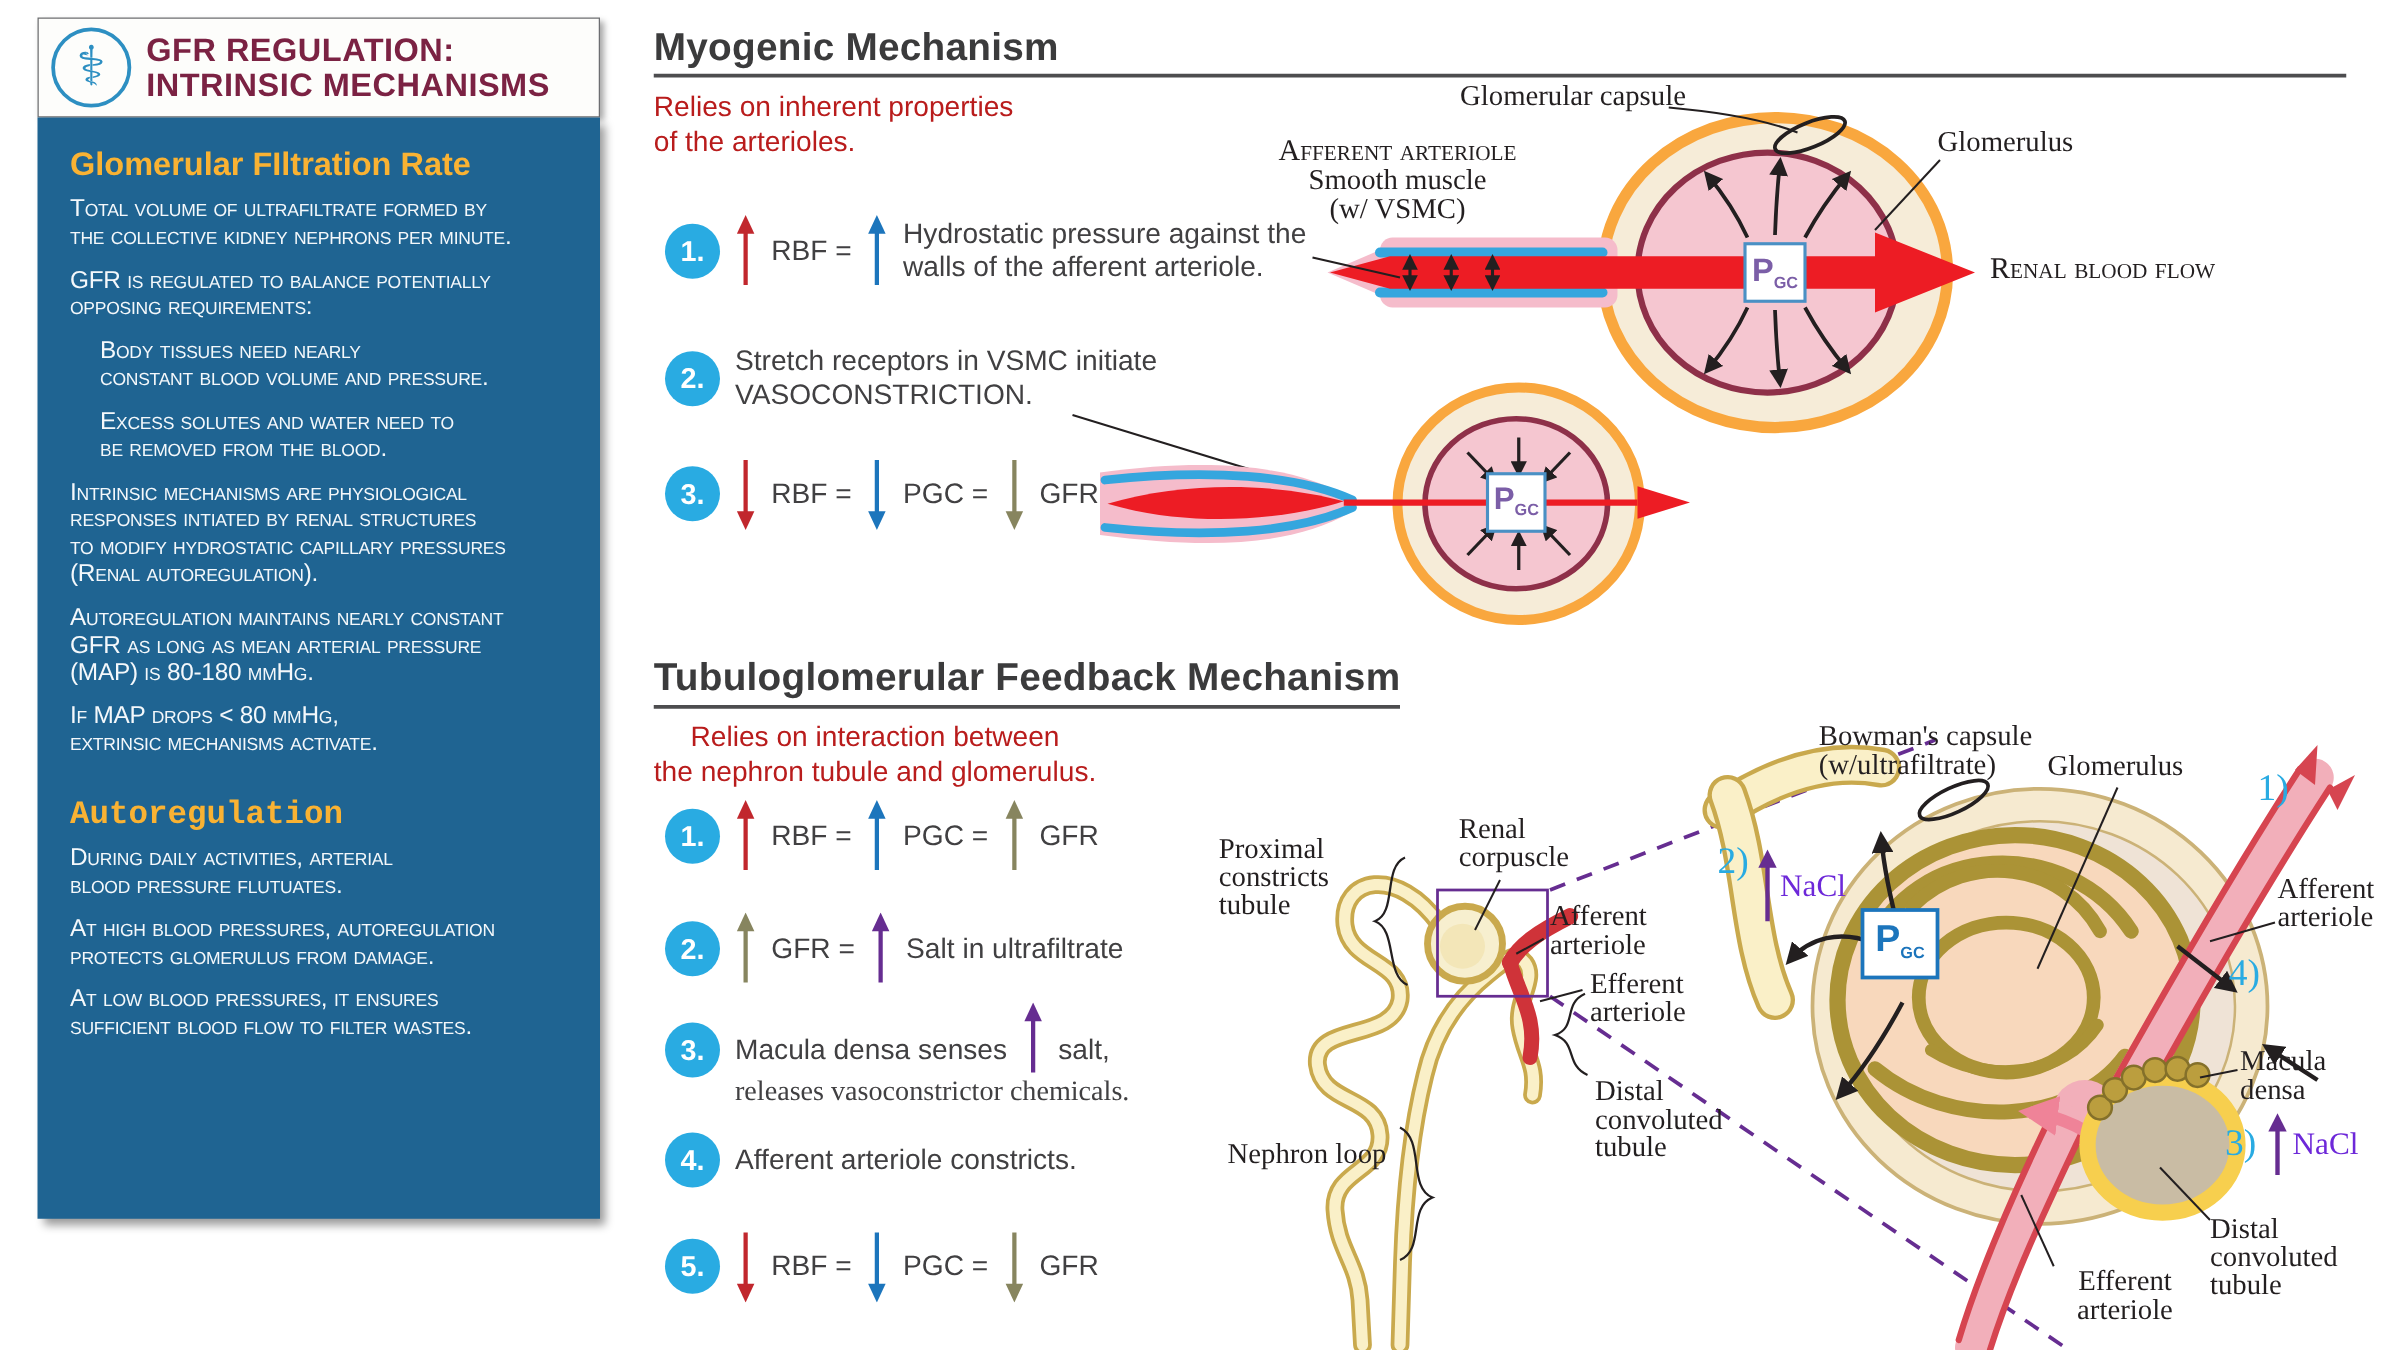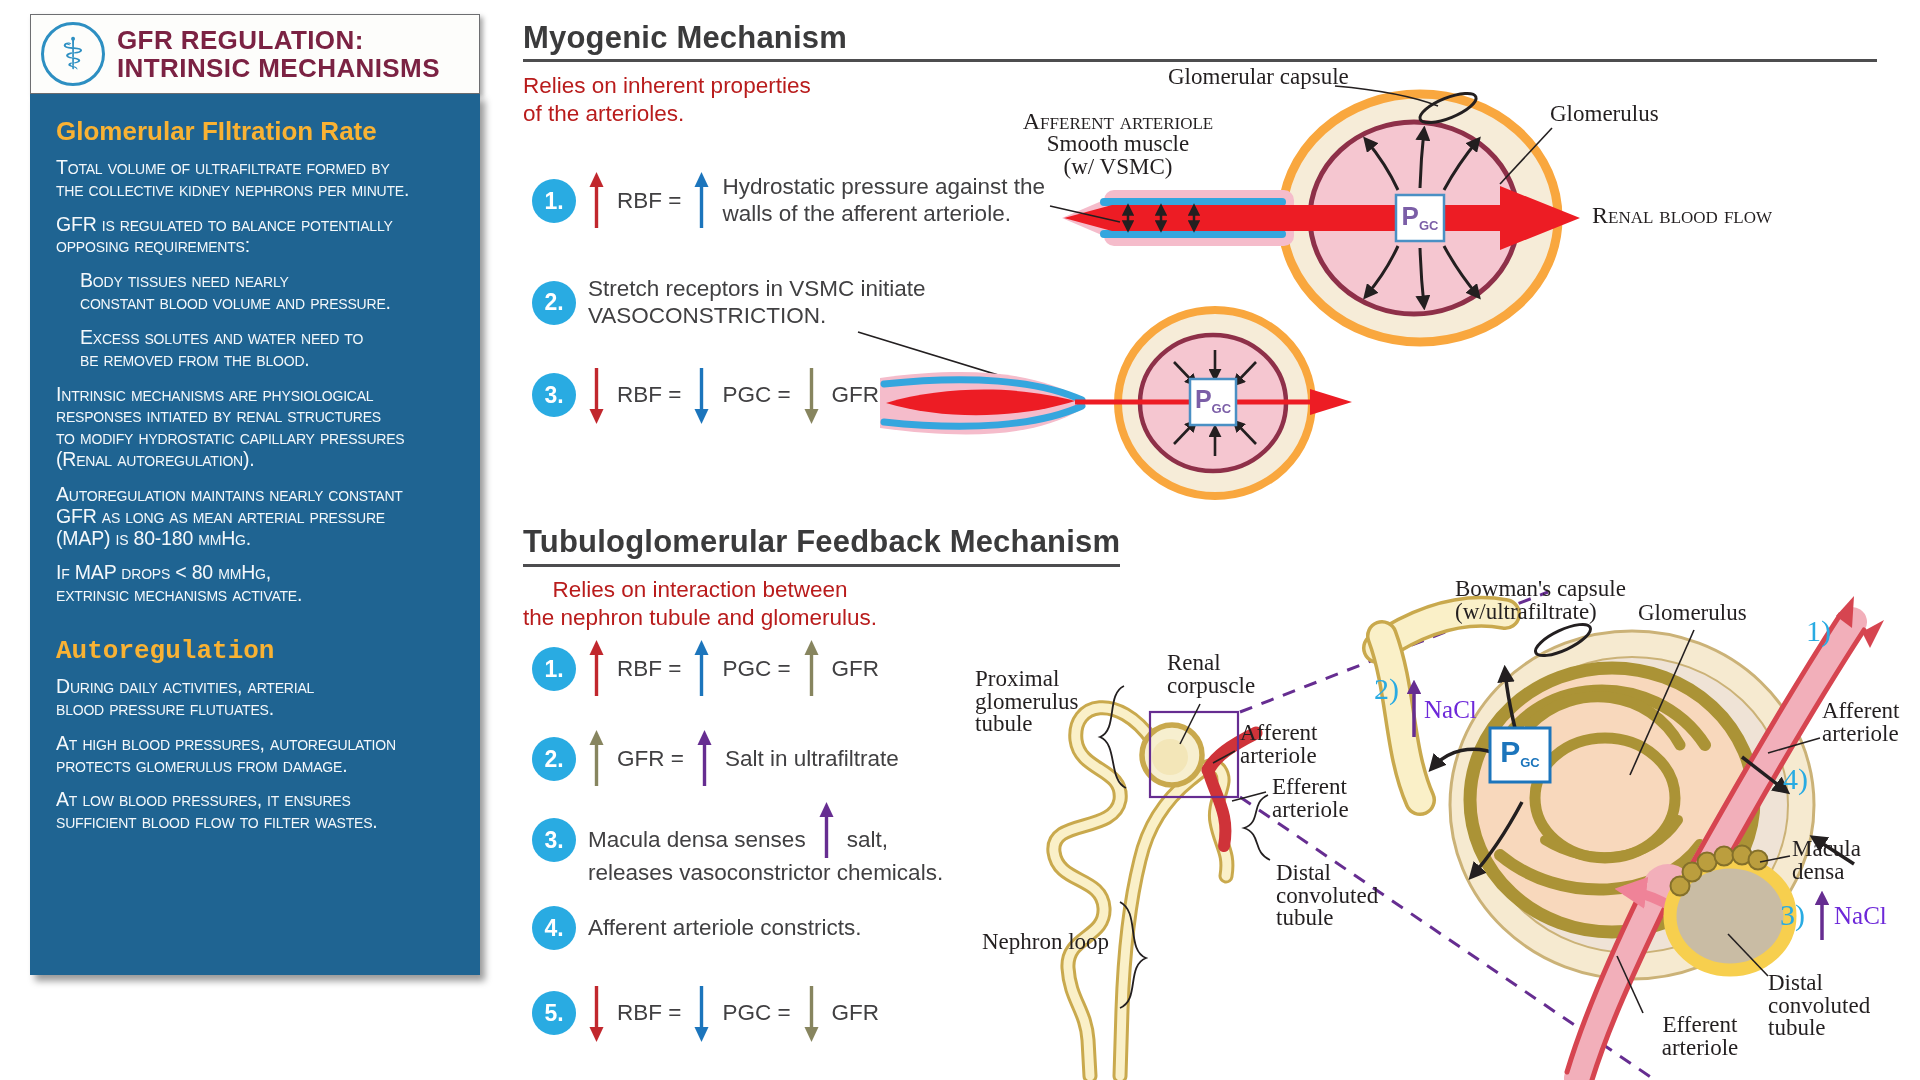--- a/index.html
+++ b/index.html
@@ -301,21 +301,21 @@
 
 <div class="row" style="left:532px;top:818px;">
   <div class="step-circle">3.</div>
   <span class="stxt">Macula densa senses</span>
   <svg class="arr c-purple" width="17" height="58" viewBox="0 0 17 58" style="margin-top:-18px;">
         <line x1="8.5" y1="56" x2="8.5" y2="13" stroke="currentColor" stroke-width="3.4"></line>
         <polygon points="8.5,0 1.5,15 15.5,15" fill="currentColor"></polygon>
       </svg>
   <span class="stxt">salt,</span>
 </div>
-<div class="abs stxt" style="left:588px;top:860px;">releases vasoconstrictor chemicals.</div>
+<div class="abs stxt" style="left:588px;top:860px;font-family:Liberation Serif, serif;">releases vasoconstrictor chemicals.</div>
 
 <div class="row" style="left:532px;top:906px;">
   <div class="step-circle">4.</div>
   <span class="stxt">Afferent arteriole constricts.</span>
 </div>
 
 <div class="row" style="left:532px;top:984px;">
   <div class="step-circle">5.</div>
   <svg class="arr down c-red" width="17" height="58" viewBox="0 0 17 58">
         <line x1="8.5" y1="56" x2="8.5" y2="13" stroke="currentColor" stroke-width="3.4"></line>
@@ -328,32 +328,32 @@
       </svg>
   <span class="stxt">PGC =</span>
   <svg class="arr down c-olive" width="17" height="58" viewBox="0 0 17 58">
         <line x1="8.5" y1="56" x2="8.5" y2="13" stroke="currentColor" stroke-width="3.4"></line>
         <polygon points="8.5,0 1.5,15 15.5,15" fill="currentColor"></polygon>
       </svg>
   <span class="stxt">GFR</span>
 </div>
 
 <div class="abs ser pre" style="left:975px;top:668px;">Proximal
-glomerulus
+constricts
 tubule</div>
 <div class="abs ser pre" style="left:1167px;top:652px;">Renal
 corpuscle</div>
 <div class="abs ser pre" style="left:1240px;top:722px;">Afferent
 arteriole</div>
 <div class="abs ser pre" style="left:1272px;top:776px;">Efferent
 arteriole</div>
 <div class="abs ser pre" style="left:1276px;top:862px;">Distal
 convoluted
 tubule</div>
-<div class="abs ser" style="left:982px;top:912px;margin-top:19px;">Nephron loop</div>
+<div class="abs ser" style="left:982px;top:912px;">Nephron loop</div>
 
 <div class="abs ser pre" style="left:1455px;top:578px;">Bowman's capsule
 (w/ultrafiltrate)</div>
 <div class="abs ser" style="left:1638px;top:602px;">Glomerulus</div>
 <div class="abs cy" style="left:1806px;top:614px;">1)</div>
 <div class="abs ser pre" style="left:1822px;top:700px;">Afferent
 arteriole</div>
 <div class="abs cy" style="left:1783px;top:762px;">4)</div>
 <div class="abs cy" style="left:1374px;top:672px;">2)</div>
 <div class="abs nacl" style="left:1424px;top:696px;">NaCl</div>

